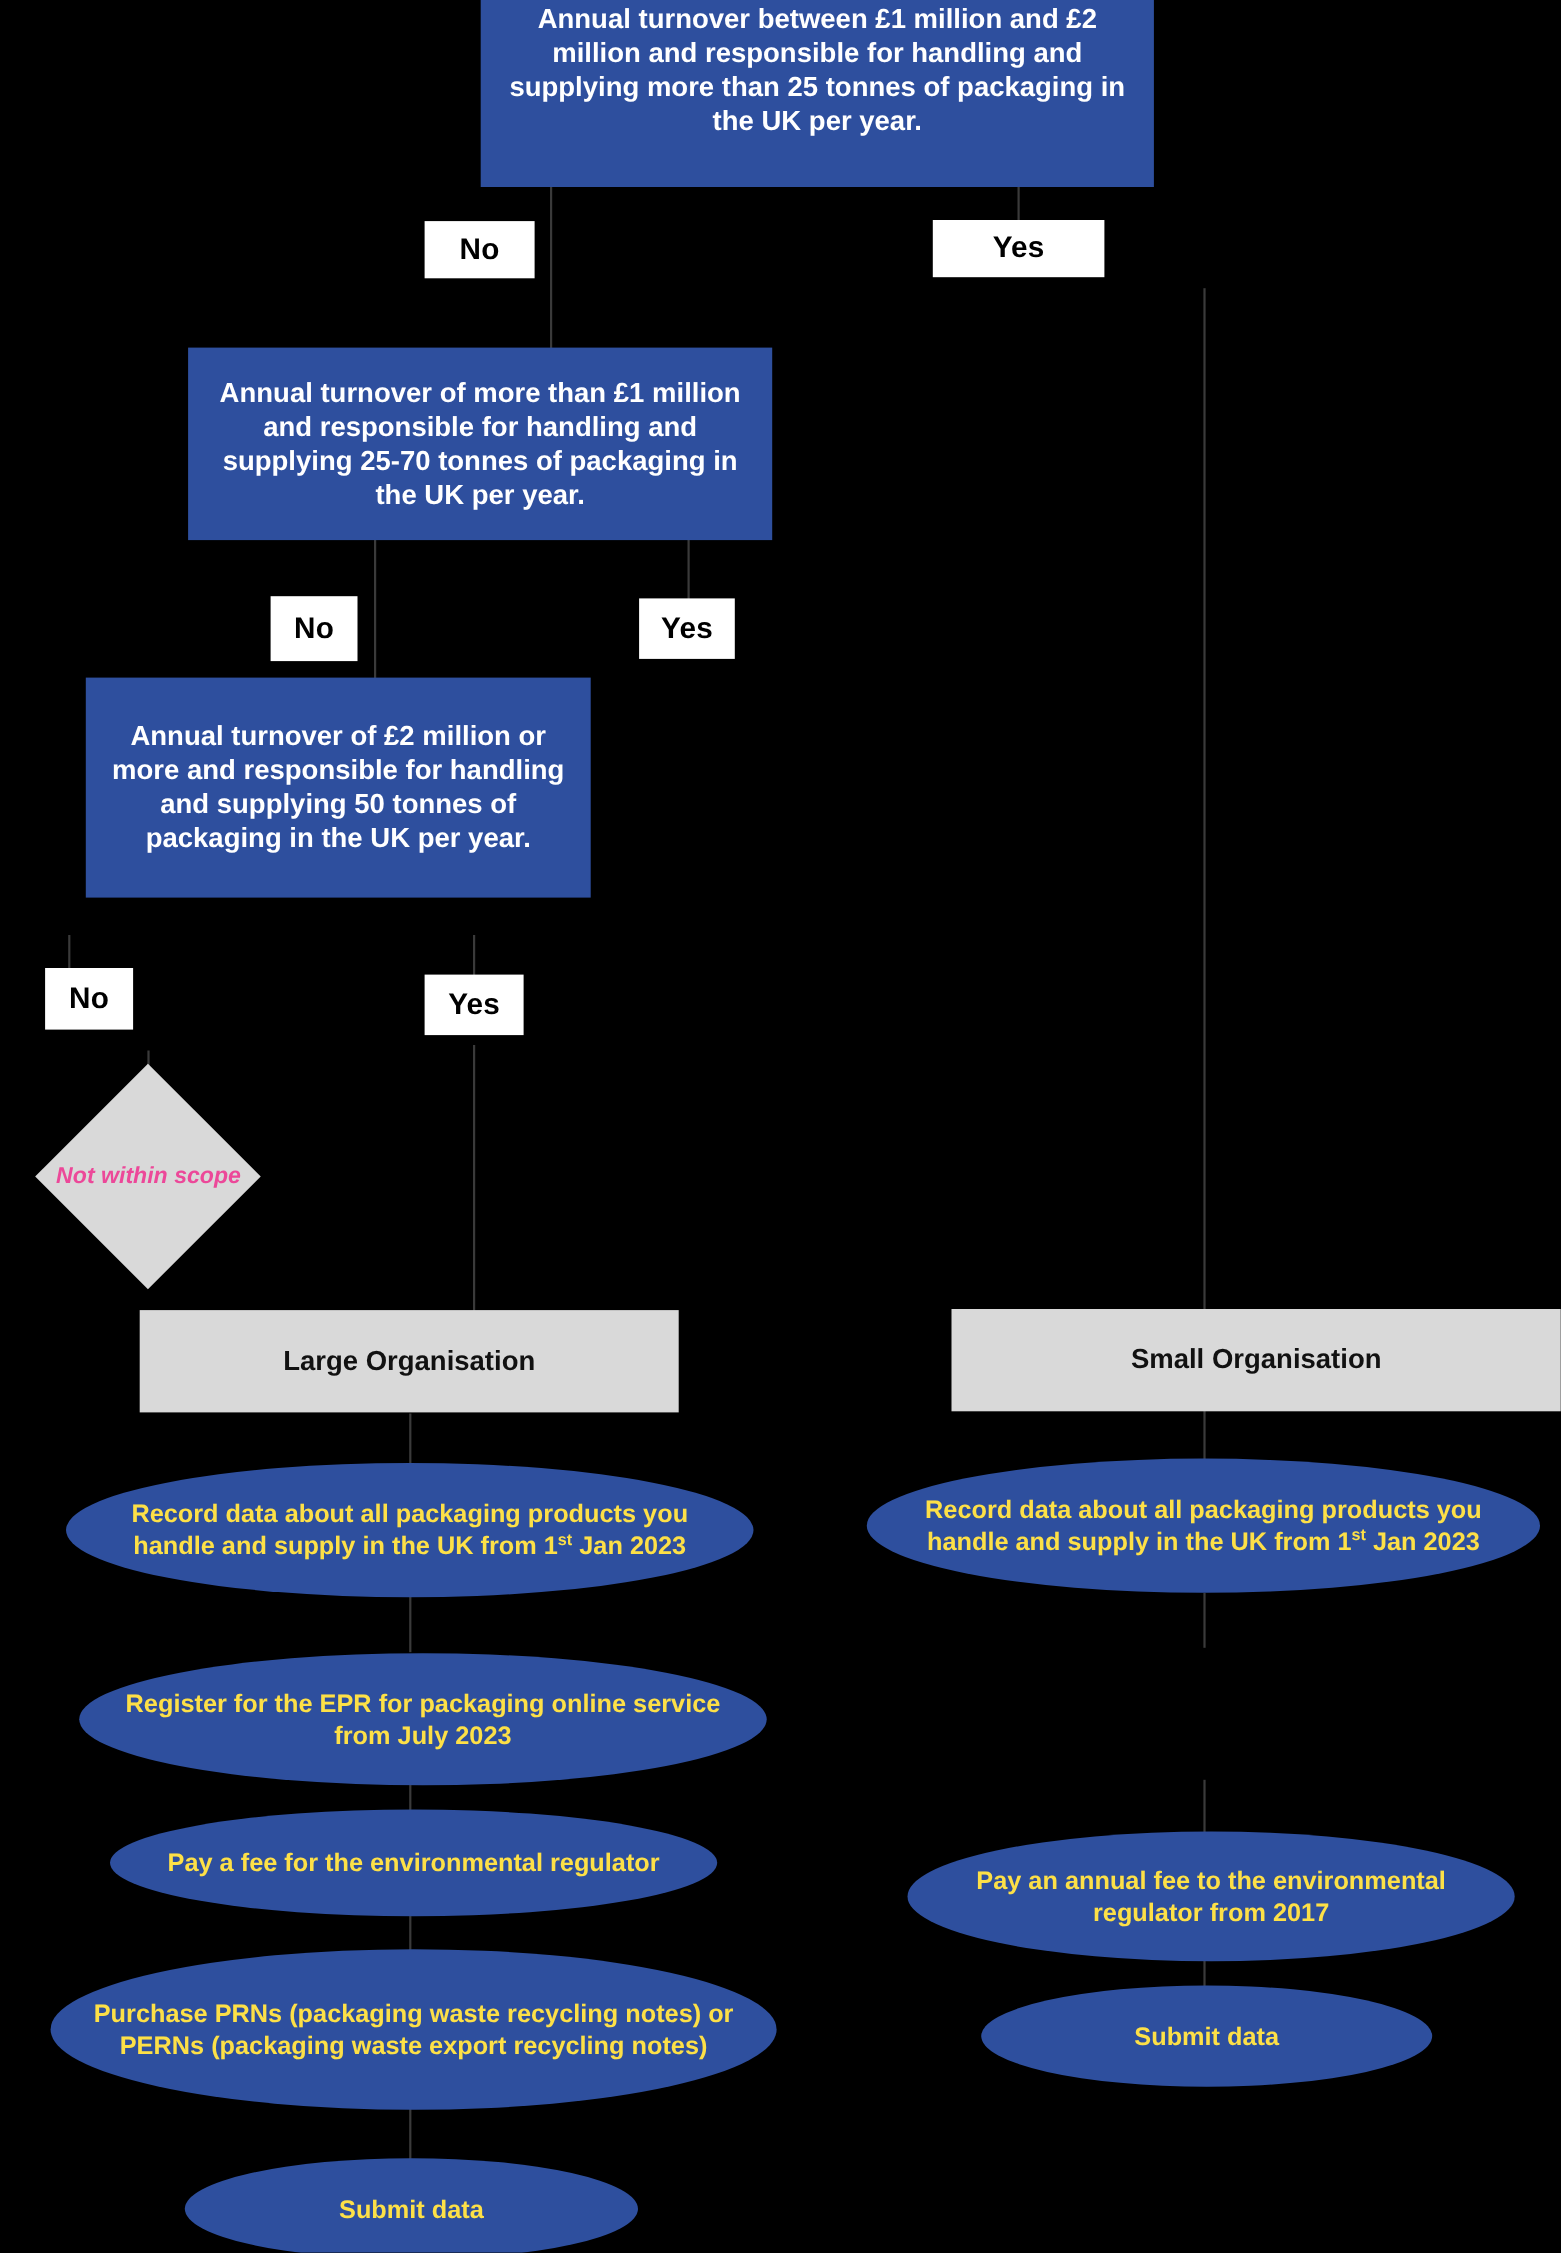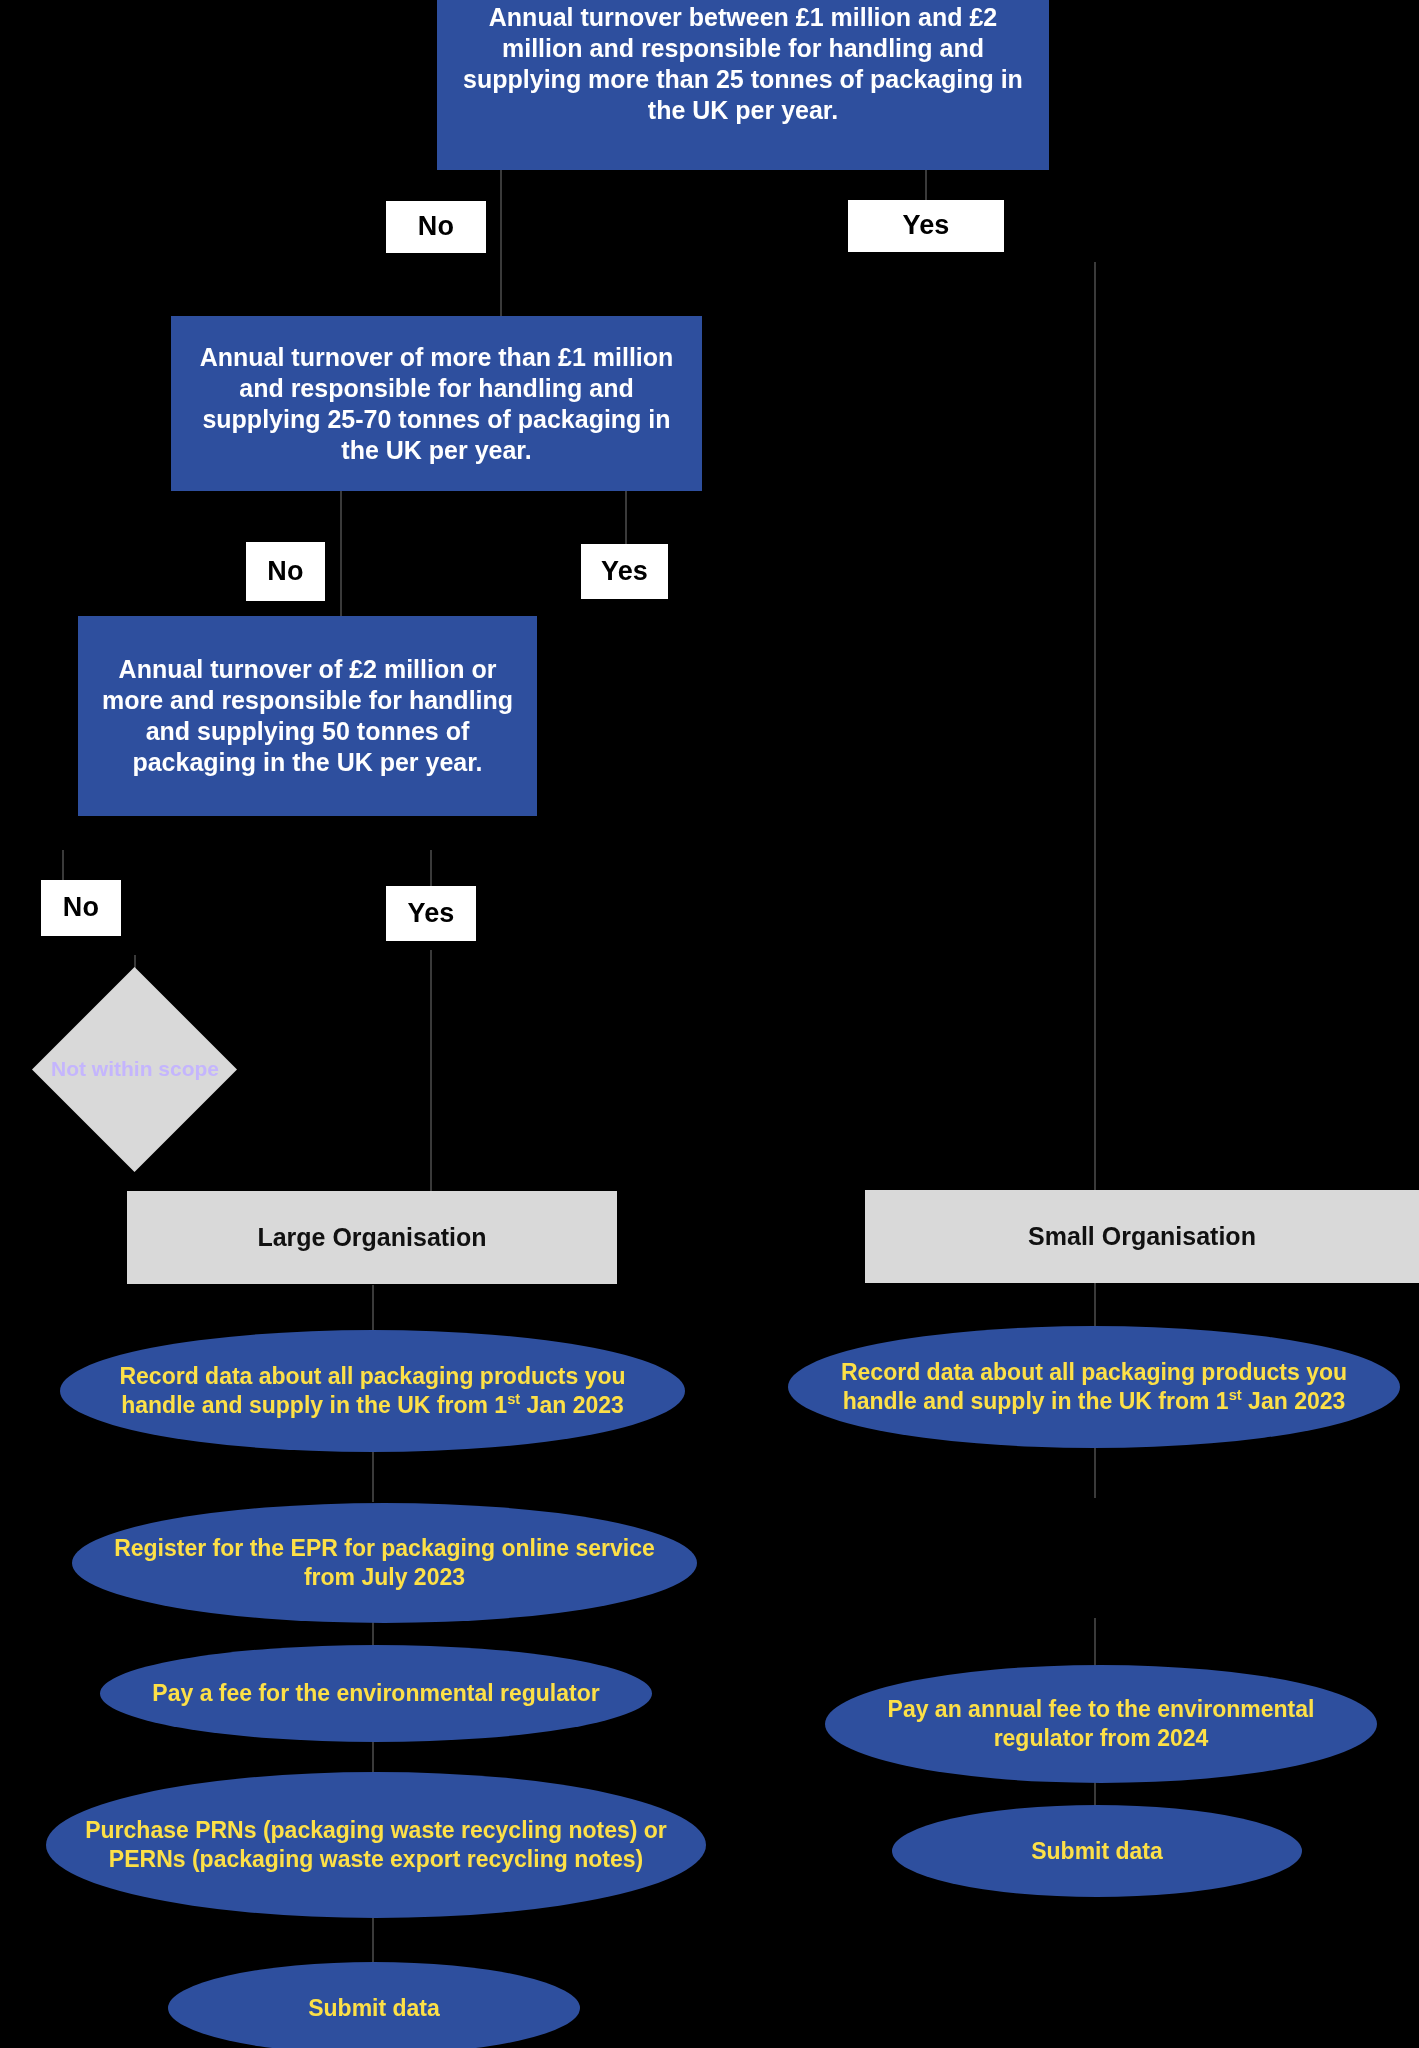--- a/index.html
+++ b/index.html
@@ -67,25 +67,26 @@
   .diamond-shape {
     position: absolute;
     background: #D9D9D9;
     transform: rotate(45deg);
   }
   .diamond-text {
     position: absolute;
     display: flex;
     align-items: center;
     justify-content: center;
-    color: #c4b5fd;
+    color: #ec4899;
     font-weight: bold;
     font-size: 21px;
     white-space: nowrap;
     text-align: center;
+    font-style: italic;
   }
 
   
   .connector {
     position: absolute;
     background: #3a3a3a;
   }
   .connector.v { width: 2px; }
 
   sup { font-size: 0.64em; vertical-align: super; line-height: 0; }
@@ -190,20 +191,20 @@
   </div>
 
   <div class="node pill" style="left:788px; top:1326px; width:612px; height:122px;">
     <span>
       <span>Record data about all packaging products you handle and supply in the UK from 1</span><sup>st</sup><span> Jan 2023</span>
     </span>
   </div>
 
 
   <div class="node pill" style="left:825px; top:1665px; width:552px; height:118px;">
-    <span>Pay an annual fee to the environmental regulator from 2024</span>
+    <span>Pay an annual fee to the environmental regulator from 2017</span>
   </div>
 
   <div class="node pill" style="left:892px; top:1805px; width:410px; height:92px;">
     <span>Submit data</span>
   </div>
 
 </div>
 
 </body></html>

